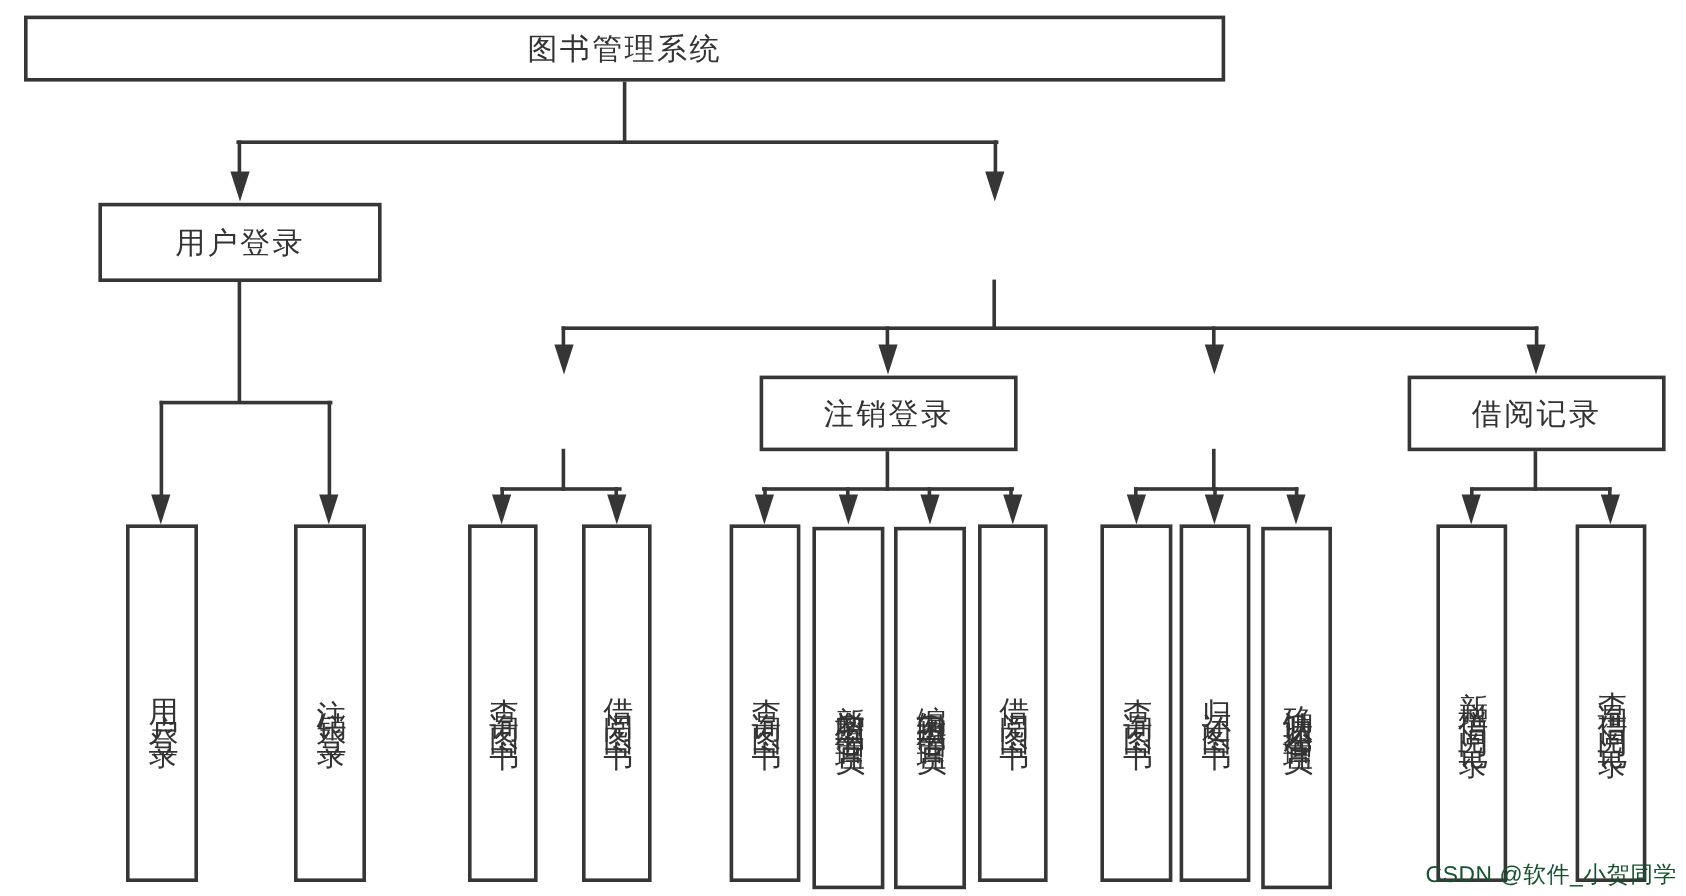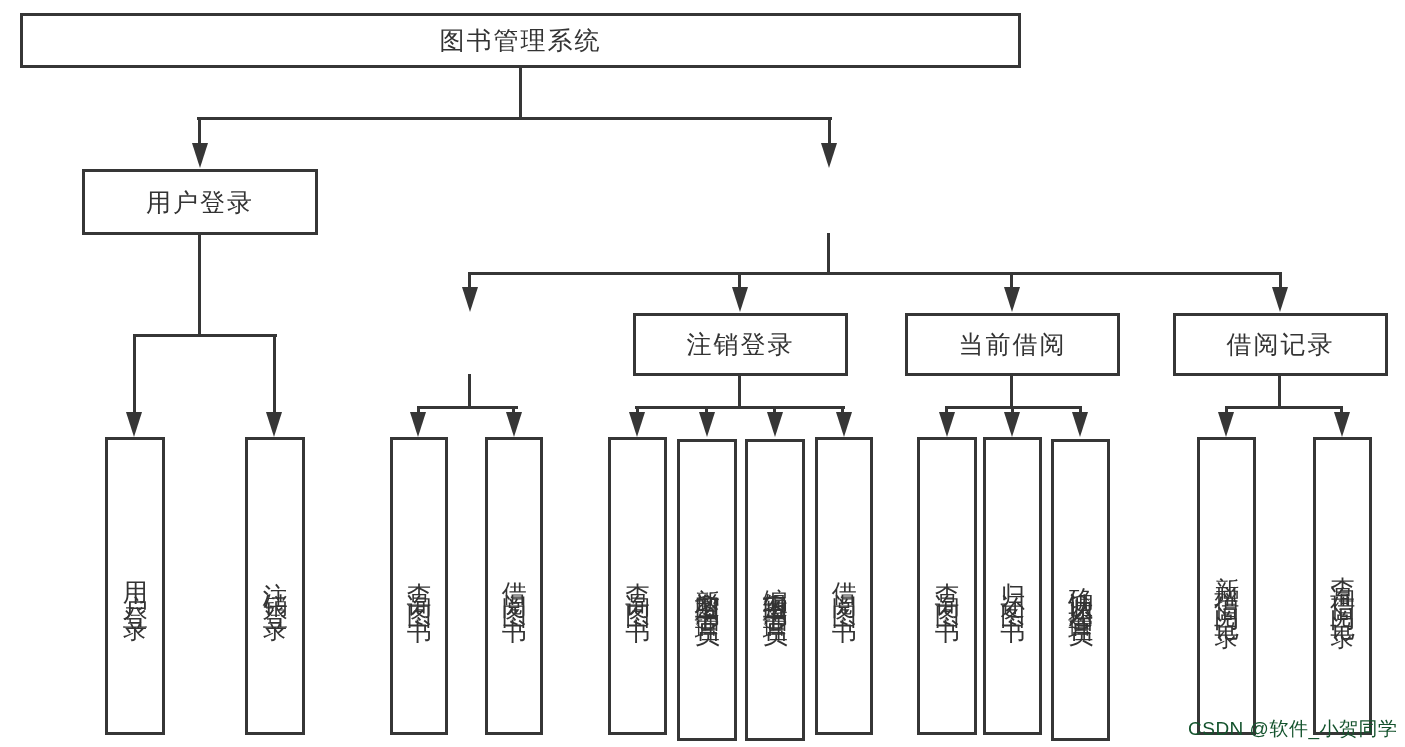--- a/index.html
+++ b/index.html
@@ -124,23 +124,20 @@
     <span class="hlabel">图书管理系统</span>
   </div>
 
   <div class="box" style="left:82px; top:169px; width:236px; height:66px;">
     <span class="hlabel">用户登录</span>
   </div>
 
   <div class="box" style="left:633px; top:313px; width:215px; height:63px;">
     <span class="hlabel">注销登录</span>
   </div>
-  <div class="box" style="left:905px; top:313px; width:215px; height:63px;">
-    <span class="hlabel">当前借阅</span>
-  </div>
   <div class="box" style="left:1173px; top:313px; width:215px; height:63px;">
     <span class="hlabel">借阅记录</span>
   </div>
 
   <div class="box" style="left:105px; top:437px; width:60px; height:298px;">
     <span class="vlabel sp-s">用户登录</span>
   </div>
   <div class="box" style="left:245px; top:437px; width:60px; height:298px;">
     <span class="vlabel sp-s">注销登录</span>
   </div>

